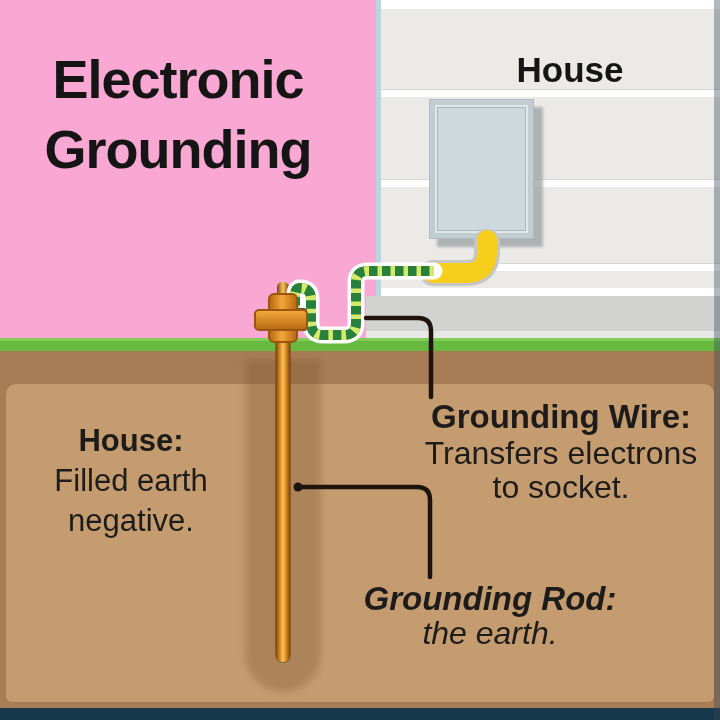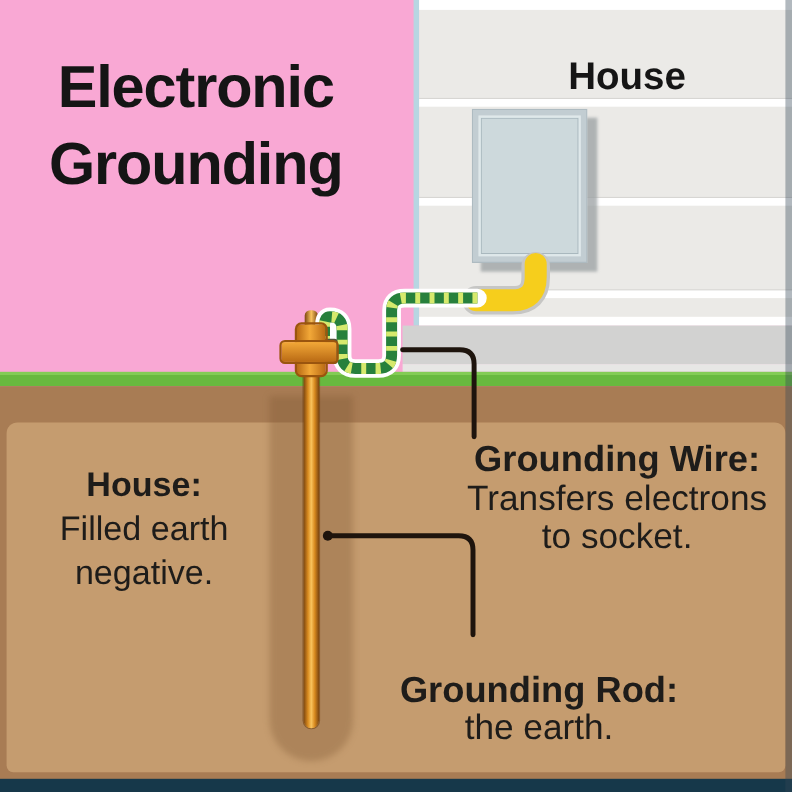--- a/index.html
+++ b/index.html
@@ -86,21 +86,21 @@
   .callout-dot{fill:var(--callout);}
   
   .title{left:178px;top:44px;width:400px;transform:translateX(-50%);text-align:center;
          font-size:54px;font-weight:bold;letter-spacing:-1px;line-height:70px;color:var(--title_text);}
   .house-label{left:570px;top:30px;transform:translateX(-50%);font-size:35px;font-weight:bold;color:var(--title_text);margin-top:20px;}
   .caption{text-align:center;color:var(--label_text);}
   .caption .cap-title{font-weight:bold;}
   .earth-label{left:131px;top:421px;width:240px;transform:translateX(-50%);font-size:31px;line-height:40px;}
   .wire-label{left:561px;top:398px;width:340px;transform:translateX(-50%);font-size:32px;line-height:34px;}
   .wire-label .cap-title{font-size:33px;line-height:38px;}
-  .rod-label{left:490px;top:608px;width:400px;transform:translateX(-50%);font-size:32px;line-height:33px;}
+  .rod-label{left:490px;top:580px;width:400px;transform:translateX(-50%);font-size:32px;line-height:33px;font-style:italic;}
   .rod-label .cap-title{font-size:33px;line-height:37px;}
 </style>
 </head>
 <body>
 
 <div class="stage">
 
   <div class="abs wall-edge"></div>
   <div class="abs siding">
     <div class="siding-top"></div>

